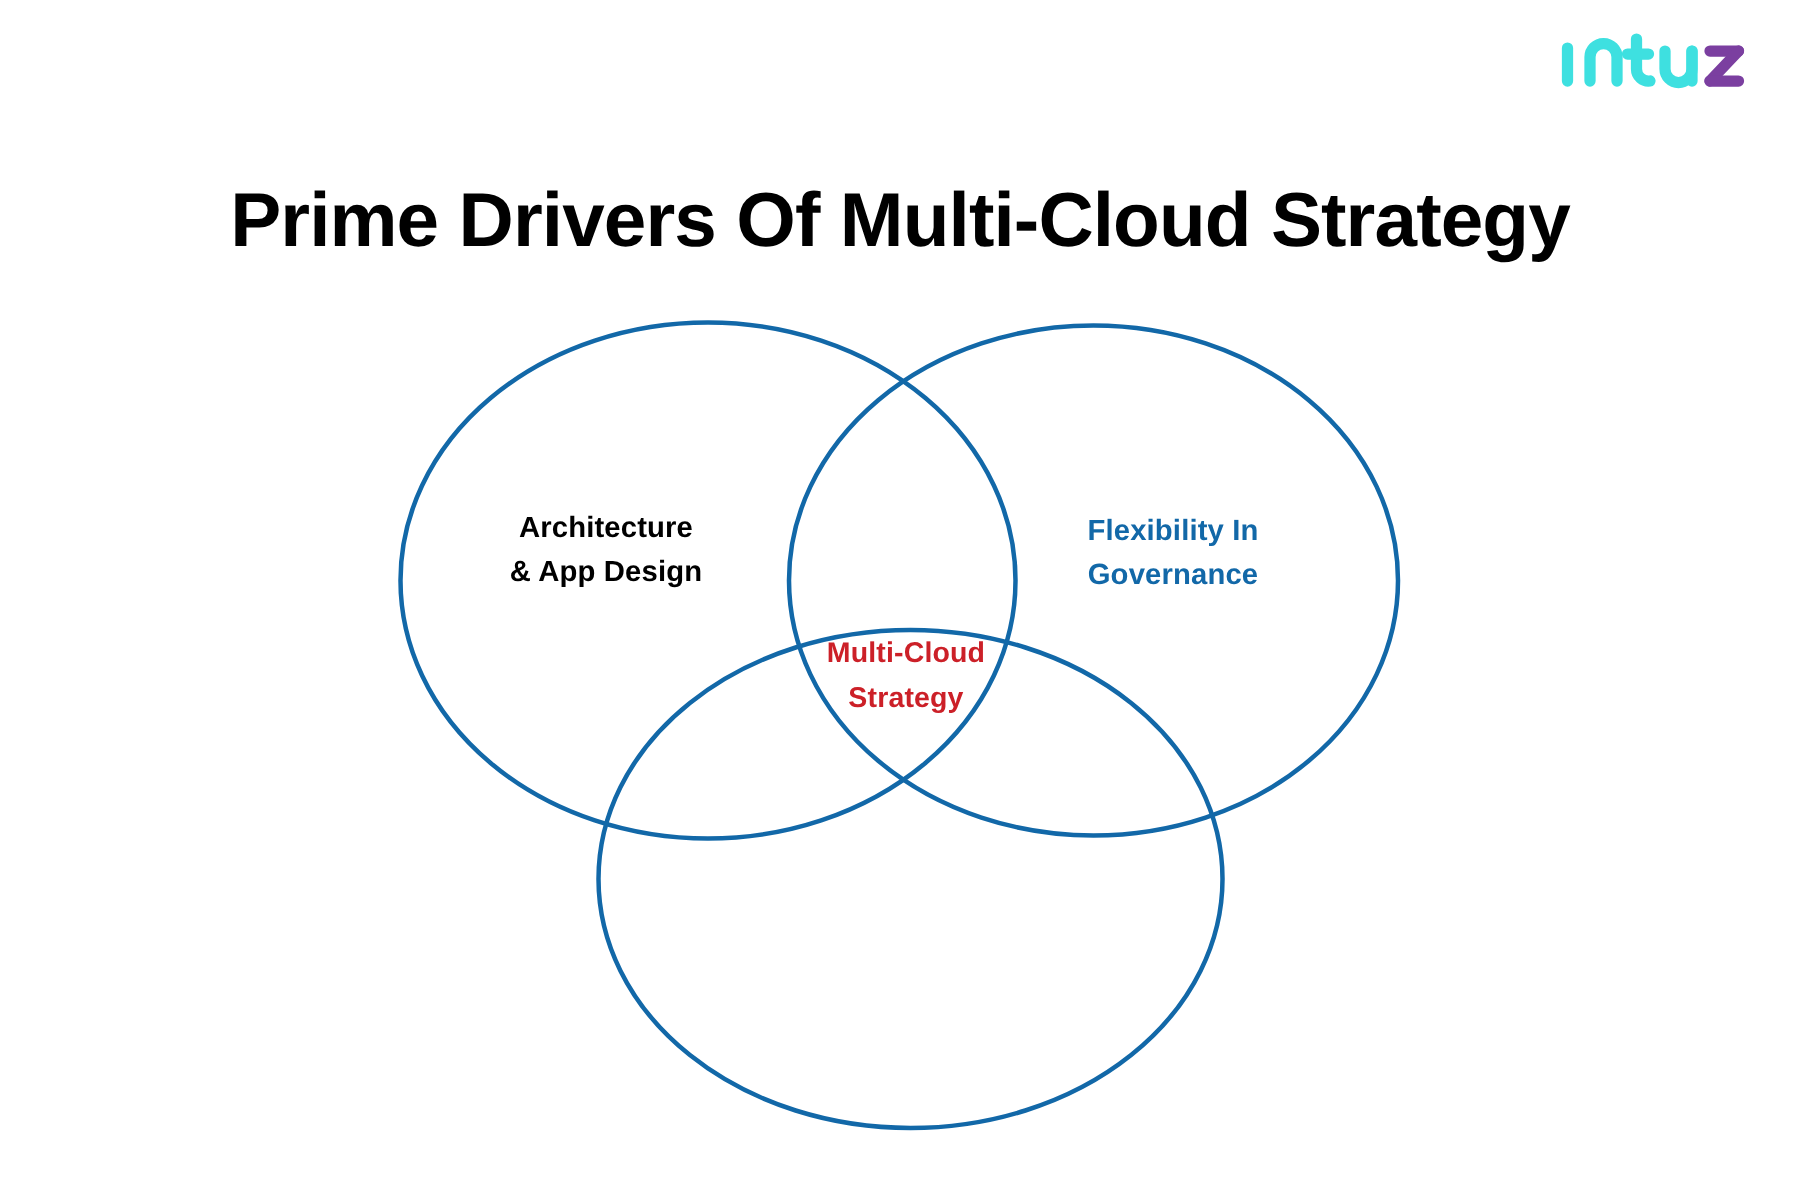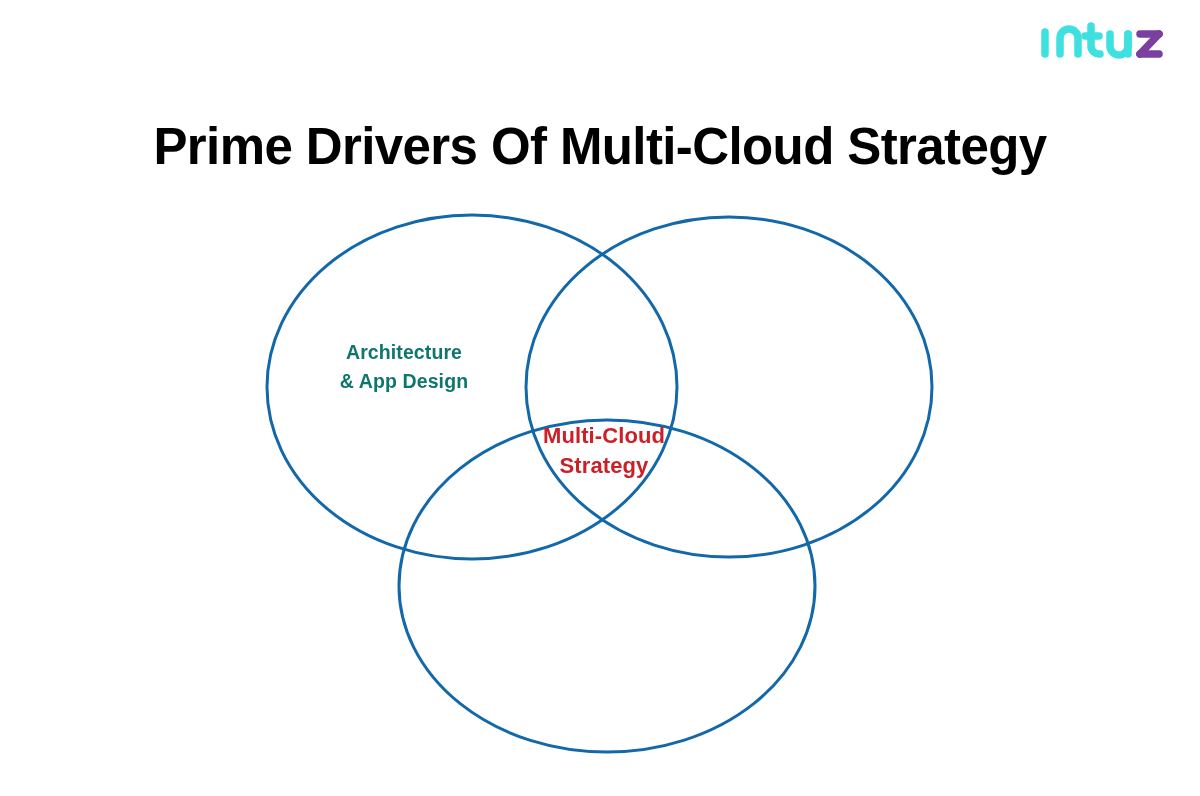--- a/index.html
+++ b/index.html
@@ -78,40 +78,40 @@
     line-height: 29px;
     letter-spacing: 0.1px;
     font-family: "Liberation Sans", "DejaVu Sans", sans-serif;
     white-space: pre-line;
     pointer-events: none;
   }
   .label-left {
     left: 297px;
     top: 338px;
     width: 214px;
-    color: #0f766e;
+    color: #000000;
   }
   .label-right {
     left: 675px;
     top: 340px;
     width: 214px;
     color: #1268a8;
   }
   .label-bottom {
     left: 500px;
     top: 610px;
     width: 214px;
     color: #1268a8;
   }
   .label-center {
     left: 497px;
     top: 421px;
     width: 214px;
     color: #cc2028;
-    font-size: 22px;
+    font-size: 19px;
     line-height: 30px;
   }
 </style>
 </head>
 <body>
 
 <div id="page">
 
   <div class="brand-logo">
     <svg width="126" height="44" viewBox="0 0 126 44" aria-label="Intuz">
@@ -142,20 +142,22 @@
 
     <svg class="venn-svg" viewBox="0 0 1200 796">
       <ellipse class="venn-ellipse" cx="472" cy="387" rx="205" ry="172" stroke="#1268a8"></ellipse>
       <ellipse class="venn-ellipse" cx="729" cy="387" rx="203" ry="170" stroke="#1268a8"></ellipse>
       <ellipse class="venn-ellipse" cx="607" cy="586" rx="208" ry="166" stroke="#1268a8"></ellipse>
     </svg>
 
     <div class="venn-label label-left">Architecture
 &amp; App Design</div>
 
+    <div class="venn-label label-right">Flexibility In
+Governance</div>
 
 
     <div class="venn-label label-center">Multi-Cloud
 Strategy</div>
 
   </div>
 
 </div>
 
 </body></html>

